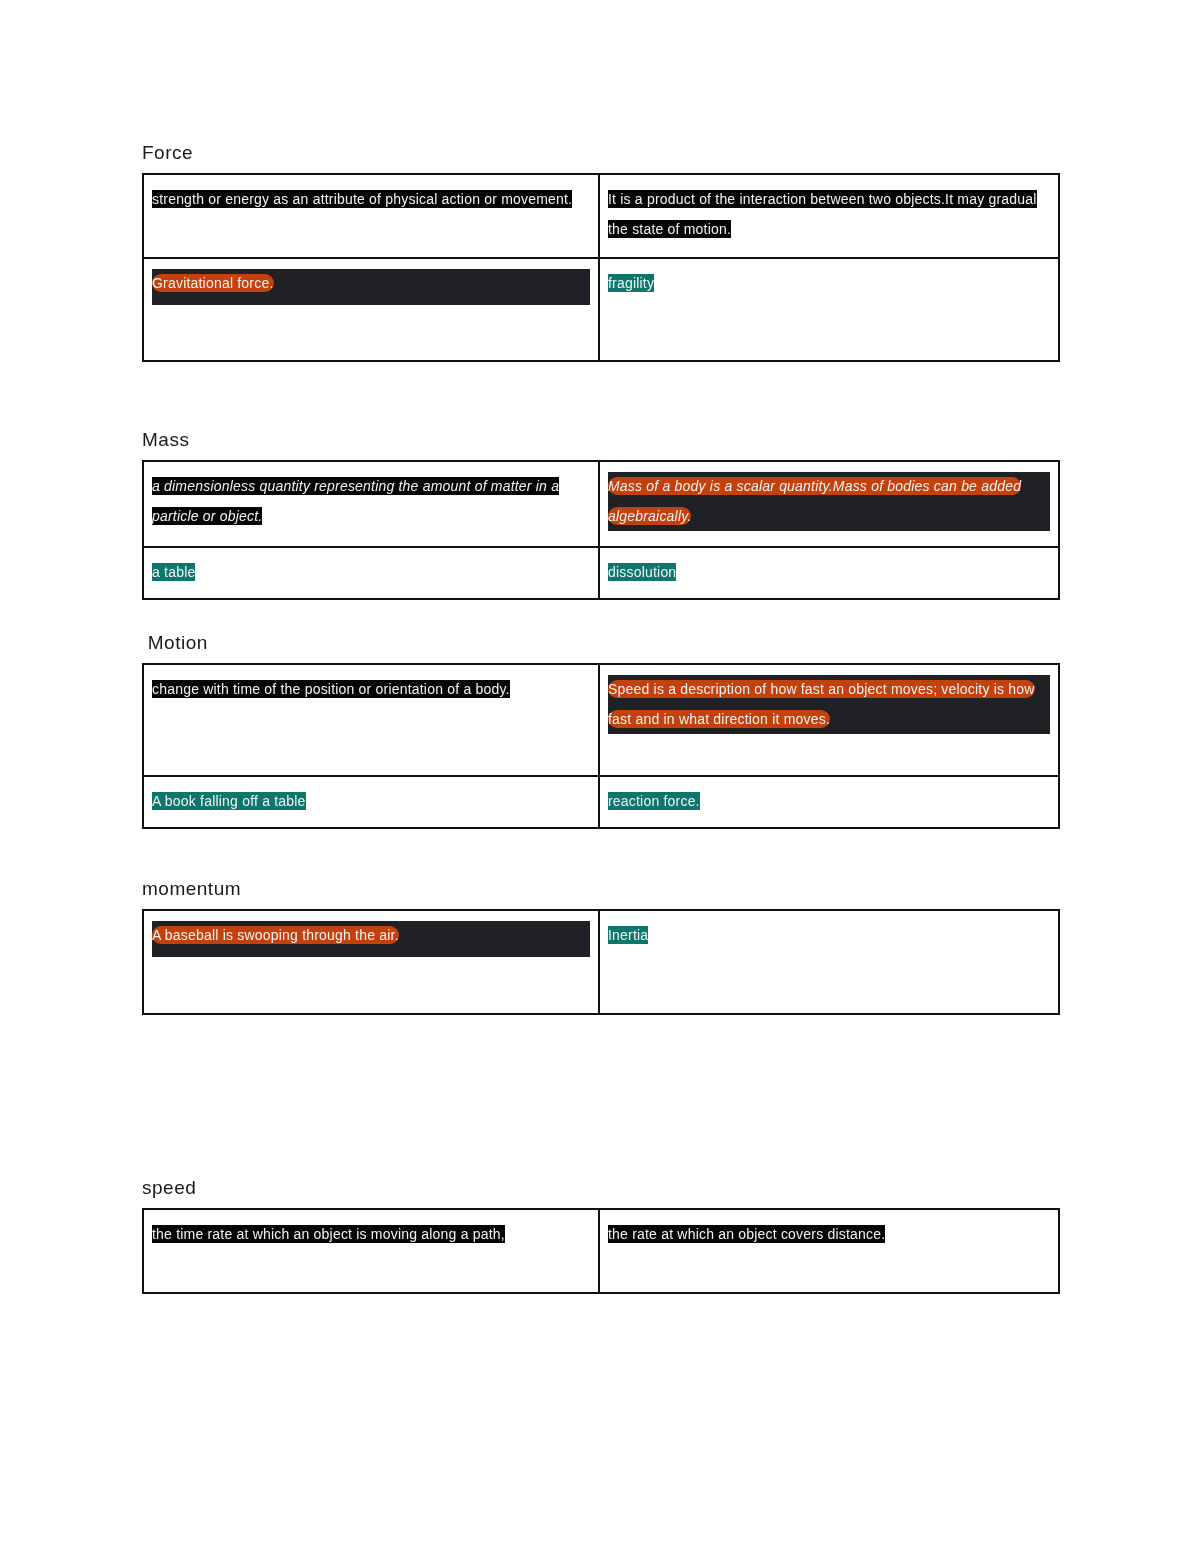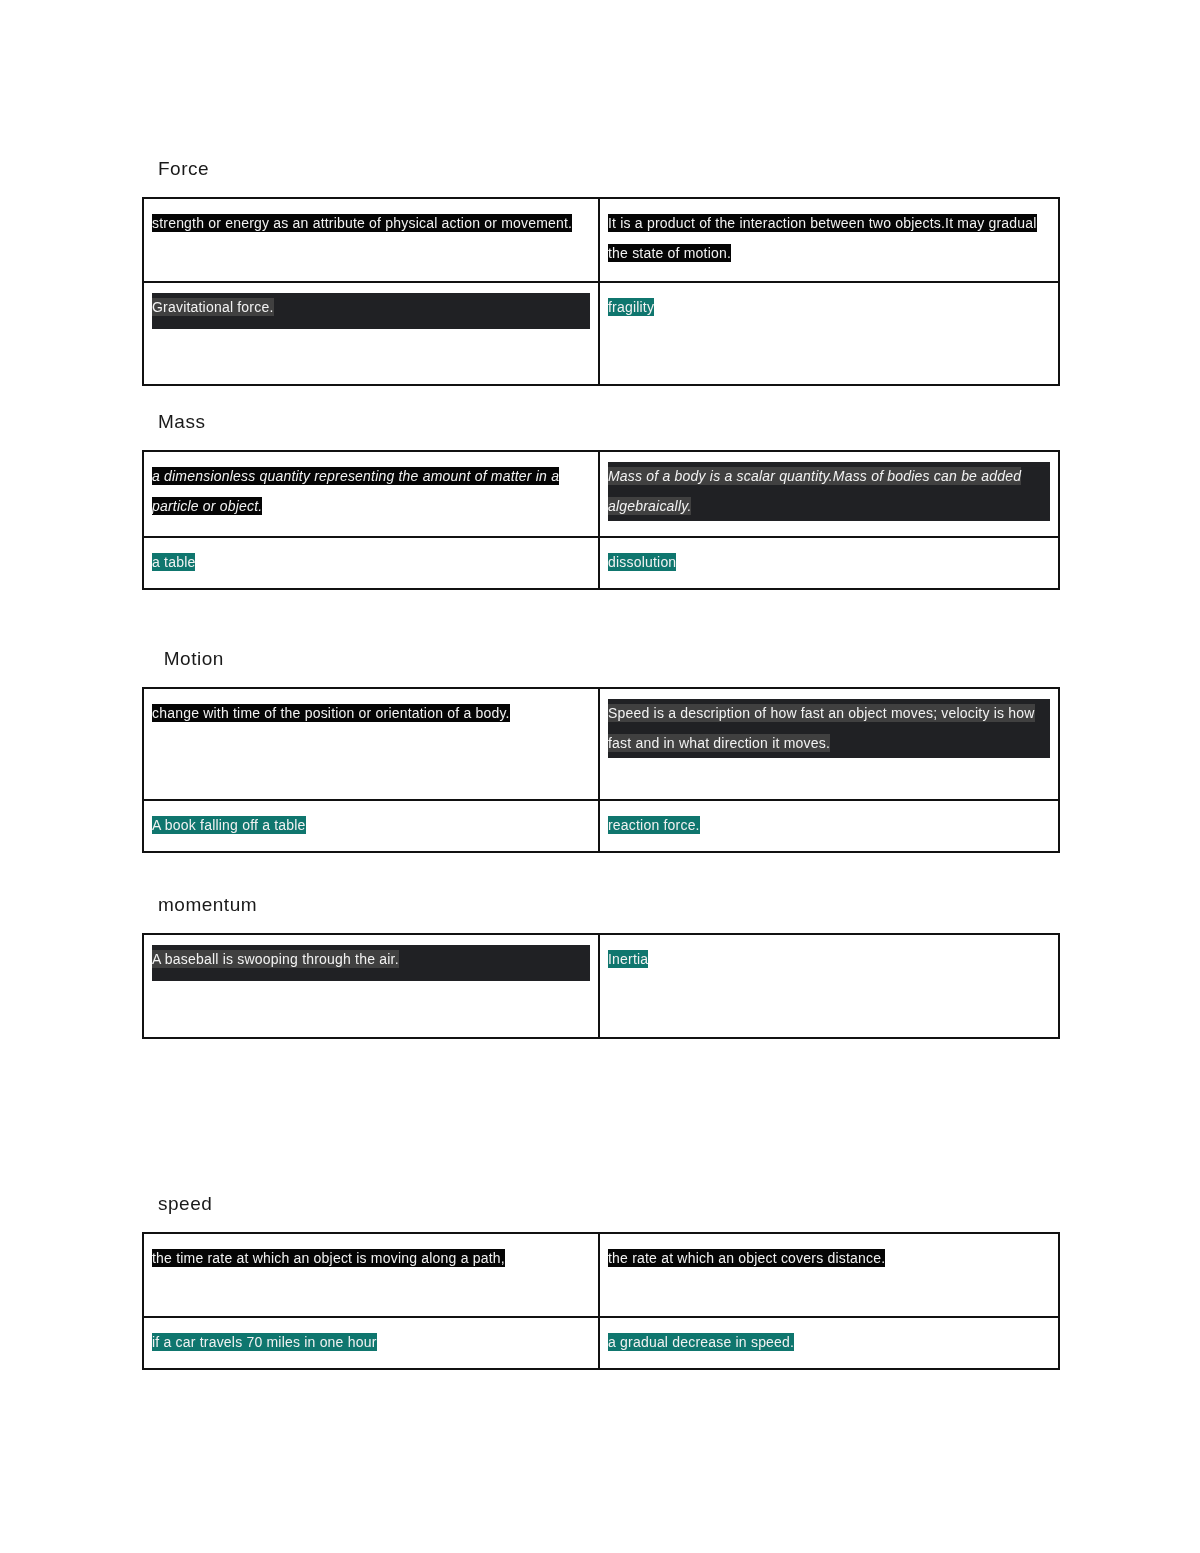--- a/index.html
+++ b/index.html
@@ -1,27 +1,27 @@
 <!DOCTYPE html>
 <html><head>
 <meta charset="utf-8">
 <style>
   html, body { margin: 0; padding: 0; background: #ffffff; }
   body { width: 1200px; height: 1553px; position: relative; font-family: "Liberation Sans", sans-serif; }
   .page { position: absolute; left: 0; top: 0; width: 1200px; height: 1553px; background: #fff; }
   .section { position: absolute; left: 142px; width: 916px; }
-  .section-title { font-size: 19px; color: #1a1a1a; letter-spacing: 0.5px; line-height: 24px; height: 24px; margin: 16px; }
+  .section-title { font-size: 19px; color: #1a1a1a; letter-spacing: 0.5px; line-height: 24px; height: 24px; margin: 0; }
   table.grid { border-collapse: collapse; width: 916px; table-layout: fixed; margin-top: 8px; }
   table.grid td { border: 2.5px solid #111; vertical-align: top; padding: 10px 8px 8px 8px; font-size: 14px; line-height: 29.5px; color: #fff; letter-spacing: 0.2px; }
   table.grid col.c1 { width: 456px; }
   table.grid col.c2 { width: 460px; }
   .hl { background: #050505; color: #f2f2f2; box-decoration-break: clone; -webkit-box-decoration-break: clone; padding: 1px 0; }
   .hl.alt { background: #0f766e; }
   .block { background: #202124; display: block; }
-  .block .hl { background: #404040; }
+  .block .hl { background: #c2410c; border-radius: 10px; }
 </style>
 </head>
 <body>
 
 <div class="page">
 
   <div class="section" style="top:141px;">
     <p class="section-title">Force</p>
     <table class="grid">
       <colgroup>
@@ -36,21 +36,21 @@
       <tr style="height:103px;">
         <td>
               <span class="block" style="height:36px;"><span class="hl">Gravitational force.</span></span>
             </td>
         <td><span class="hl alt">fragility</span></td>
       </tr>
     </tbody>
       </table>
   </div>
 
-  <div class="section" style="top:394px;">
+  <div class="section" style="top:428px;">
     <p class="section-title">Mass</p>
     <table class="grid">
       <colgroup>
           <col class="c1">
           <col class="c2">
         </colgroup>
       <tbody>
           <tr style="height:86px;font-style:italic;">
         <td><span class="hl"> a dimensionless quantity representing the amount of matter in a particle or object.</span></td>
         <td>
@@ -110,21 +110,17 @@
     <table class="grid">
       <colgroup>
           <col class="c1">
           <col class="c2">
         </colgroup>
       <tbody>
           <tr style="height:84px;">
         <td><span class="hl"> the time rate at which an object is moving along a path,</span></td>
         <td><span class="hl">the rate at which an object covers distance.</span></td>
       </tr>
-      <tr style="height:52px;">
-        <td><span class="hl alt"> if a car travels 70 miles in one hour</span></td>
-        <td><span class="hl alt">a gradual decrease in speed.</span></td>
-      </tr>
     </tbody>
       </table>
   </div>
 
 </div>
 
 </body></html>

